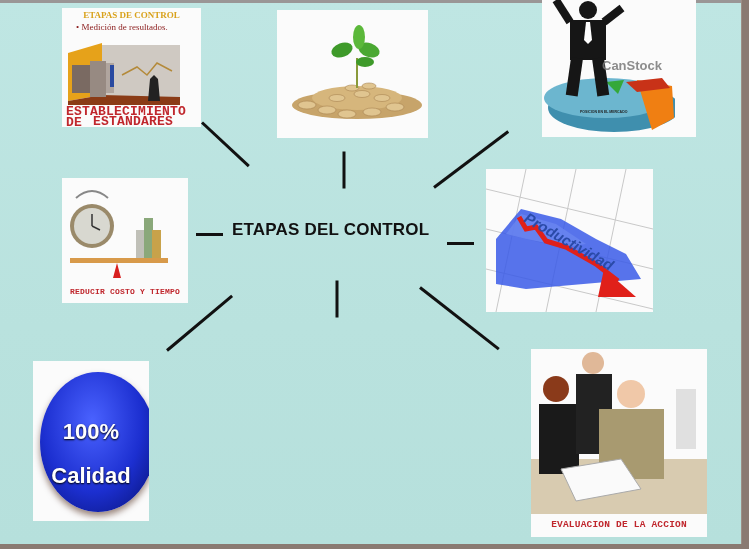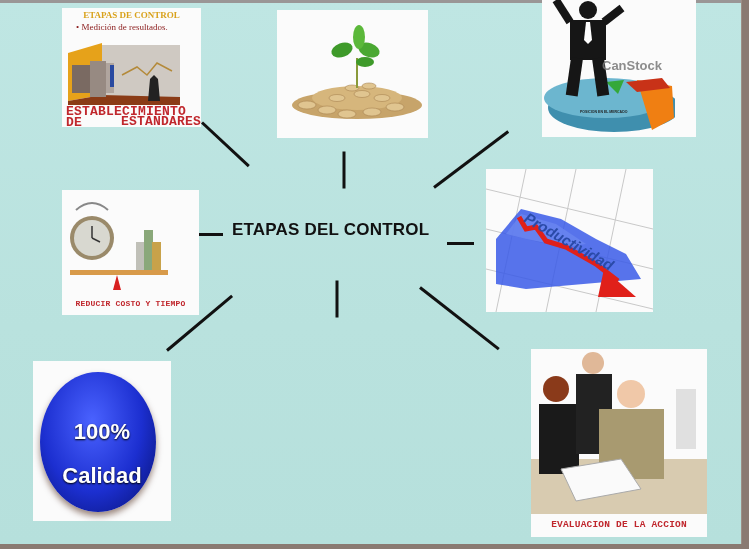--- a/index.html
+++ b/index.html
@@ -37,21 +37,21 @@
       <rect x="40" y="10" width="78" height="58" fill="#cfc9c2"></rect>
       <polygon points="6,66 40,60 118,62 118,70 6,70" fill="#8a3b16"></polygon>
       <rect x="10" y="30" width="18" height="28" fill="#7a6a62"></rect>
       <rect x="28" y="26" width="16" height="36" fill="#978a82"></rect>
       <rect x="44" y="28" width="8" height="30" fill="#b0a59e"></rect>
       <rect x="48" y="30" width="4" height="22" fill="#2a4aa0"></rect>
       <polyline points="60,40 75,32 85,40 95,28 110,36" stroke="#b48a3a" fill="none" stroke-width="1.5"></polyline>
       <path d="M88,44 l4,-4 l4,4 l2,22 l-12,0 z" fill="#222"></path>
     </svg>
     <div class="cap" style="top:98px;text-align:left;padding-left:4px;">ESTABLECIMIENTO DE</div>
-    <div class="cap" style="top:108px;text-align:right;padding-left:3px;">ESTANDARES</div>
+    <div class="cap" style="top:108px;text-align:center;padding-left:3px;">ESTANDARES</div>
   </div>
 
   <div class="card" style="left:277px;top:10px;width:151px;height:128px;">
     <svg width="151" height="128">
       <ellipse cx="80" cy="95" rx="65" ry="14" fill="#c7a46a"></ellipse>
       <ellipse cx="80" cy="88" rx="45" ry="12" fill="#d6b67c"></ellipse>
       <g fill="#e0c590" stroke="#a98552" stroke-width="0.6">
         <ellipse cx="30" cy="95" rx="9" ry="4"></ellipse>
           <ellipse cx="50" cy="100" rx="9" ry="4"></ellipse>
         <ellipse cx="70" cy="104" rx="9" ry="4"></ellipse>
@@ -83,21 +83,21 @@
       <line x1="28" y1="22" x2="14" y2="0" stroke="#161616" stroke-width="8"></line>
       <line x1="62" y1="22" x2="80" y2="8" stroke="#161616" stroke-width="8"></line>
       <rect x="29" y="58" width="12" height="38" fill="#161616" transform="rotate(8 35 58)"></rect>
       <rect x="50" y="58" width="12" height="38" fill="#161616" transform="rotate(-8 56 58)"></rect>
       <polygon points="44,22 48,22 50,40 46,44 42,40" fill="#fff"></polygon>
     </svg>
     <div style="position:absolute;left:60px;top:58px;font-weight:bold;font-size:13px;color:rgba(120,120,120,0.85);">CanStock</div>
     <div style="position:absolute;left:38px;top:110px;font-size:3.5px;font-weight:bold;color:#222;">POSICION EN EL MERCADO</div>
   </div>
 
-  <div class="card" style="left:62px;top:178px;width:137px;height:125px;margin-top:12px;">
+  <div class="card" style="left:62px;top:178px;width:126px;height:125px;">
     <svg width="121" height="105">
       <rect x="8" y="80" width="98" height="5" fill="#d89a4a"></rect>
       <polygon points="55,85 59,100 51,100" fill="#d82020"></polygon>
       <circle cx="30" cy="48" r="22" fill="#9a8a6a"></circle>
       <circle cx="30" cy="48" r="18" fill="#d8d8d0"></circle>
       <line x1="30" y1="48" x2="30" y2="36" stroke="#333" stroke-width="1.5"></line>
       <line x1="30" y1="48" x2="38" y2="52" stroke="#333" stroke-width="1.5"></line>
       <path d="M14,20 q16,-14 32,0" stroke="#888" fill="none" stroke-width="2"></path>
       <rect x="74" y="52" width="9" height="28" fill="#c0c0b8"></rect>
       <rect x="82" y="40" width="9" height="40" fill="#8aa87a"></rect>
@@ -117,21 +117,21 @@
           <line x1="140" y1="0" x2="110" y2="143"></line>
       </g>
       <polygon points="10,115 10,70 35,40 75,50 110,70 140,85 155,110 40,120" fill="#3a5ae8" opacity="0.85"></polygon>
       <polygon points="20,65 35,45 70,55 100,75 80,78 40,70" fill="#6a86f0" opacity="0.8"></polygon>
       <polyline points="33,48 40,60 50,58 60,72 80,78 110,95 132,112" stroke="#e0201a" stroke-width="5" fill="none"></polyline>
       <polygon points="118,100 150,128 112,128" fill="#e0201a"></polygon>
     </svg>
     <div style="position:absolute;left:44px;top:40px;font-weight:bold;font-style:italic;font-size:15px;color:#2a4aa8;transform:rotate(30deg);transform-origin:left top;">Productividad</div>
   </div>
 
-  <div class="card" style="left:33px;top:361px;width:138px;height:160px;">
+  <div class="card" style="left:33px;top:361px;width:116px;height:160px;">
     <div style="position:absolute;left:7px;top:11px;width:116px;height:140px;border-radius:50%;background:radial-gradient(ellipse at 45% 35%,#4a62ff 0%,#1c2fd0 55%,#0a1580 90%);box-shadow:0 4px 6px rgba(60,20,0,0.5);"></div>
     <div style="position:absolute;left:0;right:0;top:58px;text-align:center;font-weight:bold;font-size:22px;color:#fff;text-shadow:0 1px 2px #000;">100%</div>
     <div style="position:absolute;left:0;right:0;top:102px;text-align:center;font-weight:bold;font-size:22px;color:#fff;text-shadow:0 1px 2px #000;">Calidad</div>
   </div>
 
 
   <div class="card" style="left:531px;top:341px;width:176px;height:188px;margin-top:8px;">
     <svg width="176" height="165">
       <rect x="0" y="110" width="176" height="55" fill="#d8cbb0"></rect>
       <rect x="8" y="55" width="40" height="70" fill="#1a1a1a"></rect>

